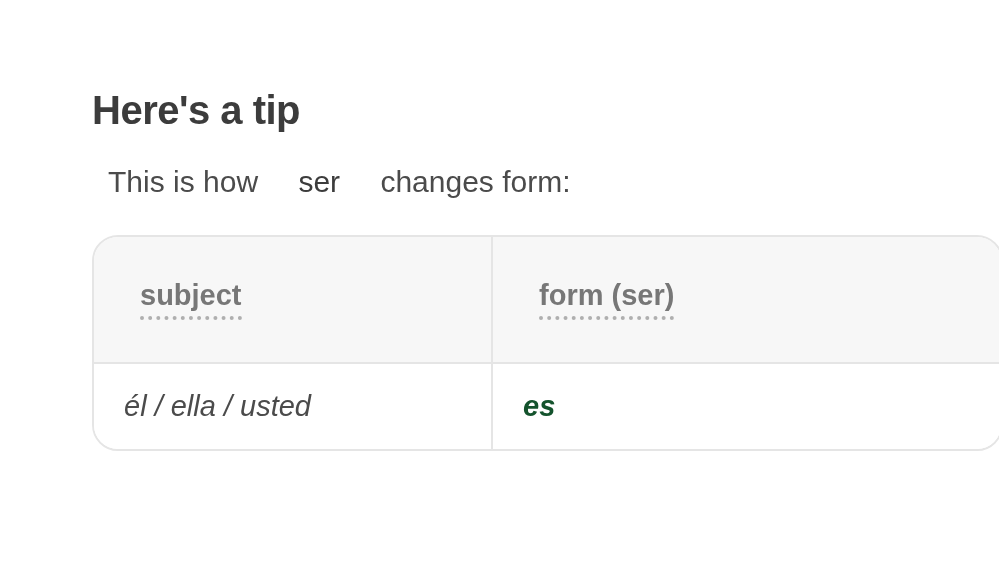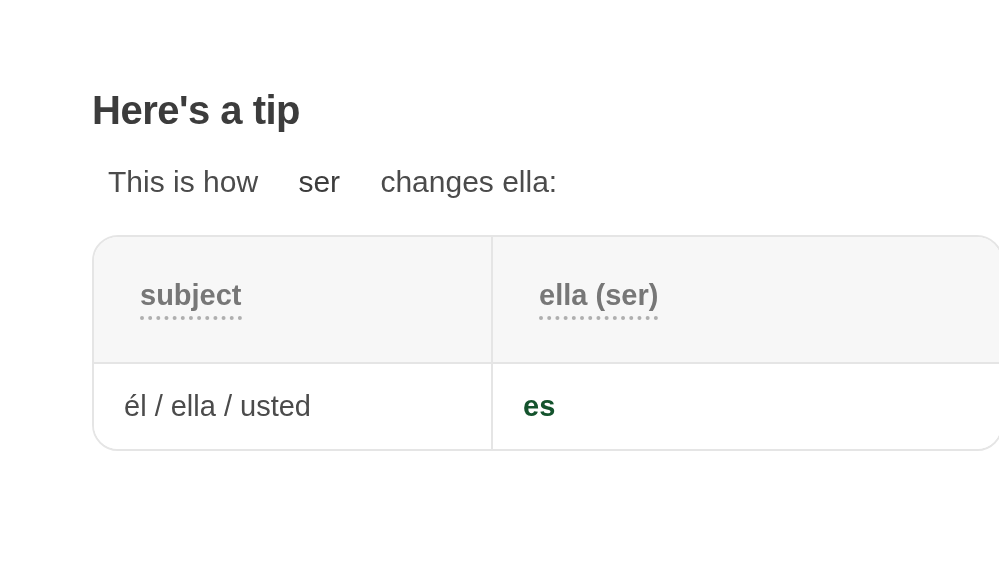--- a/index.html
+++ b/index.html
@@ -63,20 +63,21 @@
       position: absolute;
       left: 0;
       right: 0;
       bottom: 0;
       border-bottom: 4px dotted #afafaf;
     }
     .conjugation-table td {
       color: #4b4b4b;
       font-weight: 400;
       background: #ffffff;
+      font-style: italic;
     }
     .conjugation-table td.verb-cell {
       color: #14532d;
       font-weight: 700;
     }
     .conjugation-table th:first-child,
     .conjugation-table td:first-child {
       border-right: 2px solid #e5e5e5;
       width: 44%;
     }
@@ -86,28 +87,28 @@
     .conjugation-table tbody tr td {
       border-top: 2px solid #e5e5e5;
     }
   </style>
 </head>
 <body>
 
 <h1 class="tip-heading">Here's a tip</h1>
 
 <p class="tip-description">
-  <span>This is how </span><span class="bold-word">ser</span><span> changes ella:</span>
+  <span>This is how </span><span class="bold-word">ser</span><span> changes form:</span>
 </p>
 
 <table class="conjugation-table">
   <thead>
     <tr>
       <th><span class="underline-dotted">subject</span></th>
-      <th><span class="underline-dotted">ella (ser)</span></th>
+      <th><span class="underline-dotted">form (ser)</span></th>
     </tr>
   </thead>
   <tbody>
     <tr>
       <td>él / ella / usted</td>
       <td class="verb-cell">es</td>
     </tr>
   </tbody>
 </table>
 

